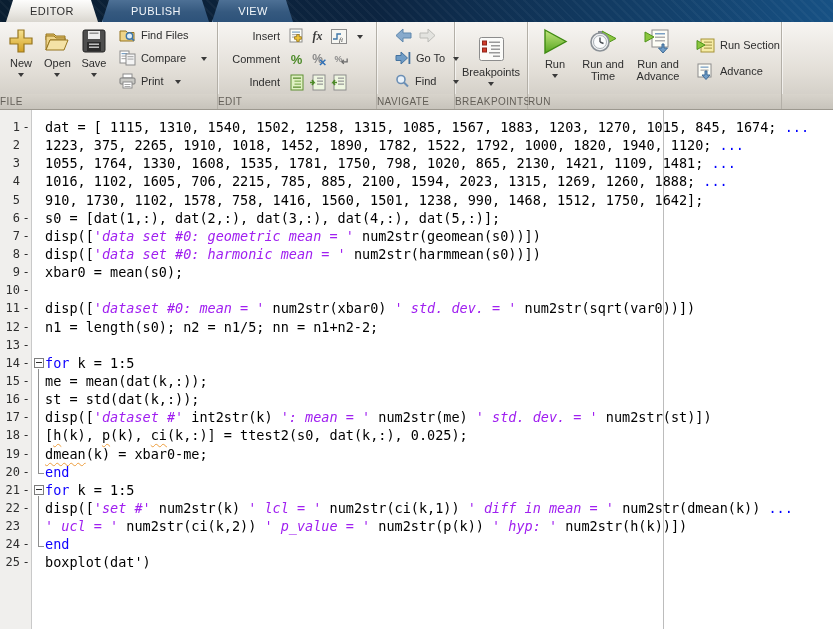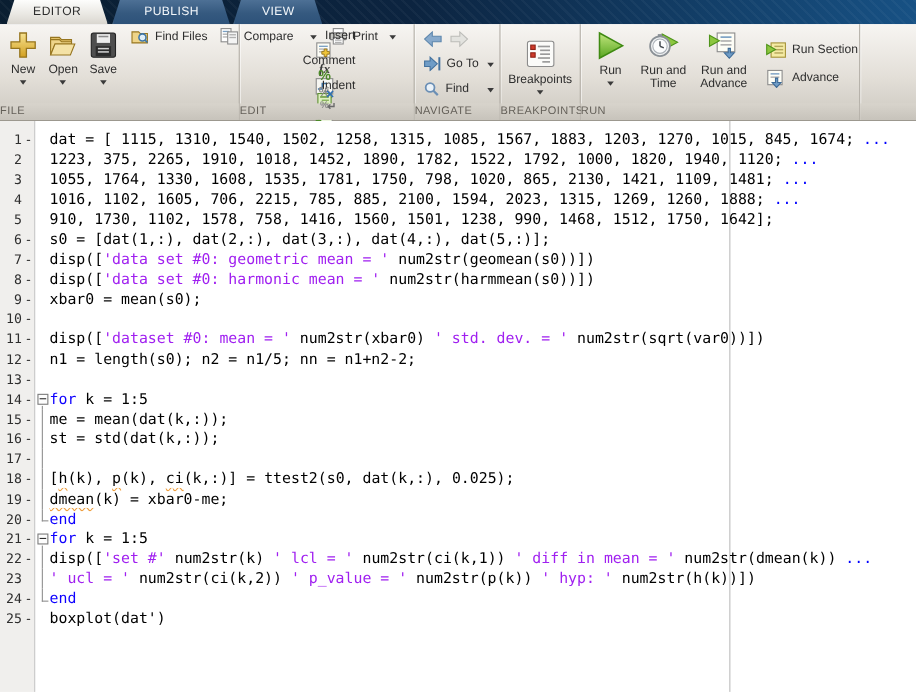--- a/index.html
+++ b/index.html
@@ -35,28 +35,28 @@
 
   .bigbtn{display:flex;flex-direction:column;align-items:center;padding-top:6px;cursor:pointer;}
   .bigbtn .lbl{font-size:11px;color:#2e2e2e;margin-top:3px;white-space:nowrap;line-height:12px;text-align:center;}
   .dd{width:0;height:0;border-left:3.5px solid transparent;border-right:3.5px solid transparent;
     border-top:4px solid #3a3a3a;margin-top:4px;}
   .smallbtn{display:flex;align-items:center;gap:5px;height:22px;cursor:pointer;}
   .smallbtn .lbl{font-size:11px;color:#2e2e2e;white-space:nowrap;}
   .smallbtn .dd{margin-top:1px;}
 
   .file-big{display:flex;gap:10px;padding-left:8px;}
-  .file-small{display:flex;flex-direction:row;justify-content:center;gap:11px;margin-left:12px;}
+  .file-small{display:flex;flex-direction:column;justify-content:center;gap:1px;margin-left:12px;}
 
   .edit-grid{display:flex;flex-direction:column;justify-content:center;gap:2px;width:100%;padding:2px 4px 0 0;box-sizing:border-box;}
-  .edit-row{display:flex;align-items:center;height:21px;flex-direction:column;}
+  .edit-row{display:flex;align-items:center;height:21px;}
   .edit-row .rowlbl{width:62px;text-align:right;font-size:11px;color:#2e2e2e;margin-right:6px;}
   .iconbtn{width:21px;height:19px;display:flex;align-items:center;justify-content:center;cursor:pointer;}
 
-  .nav-col{display:flex;flex-direction:column;justify-content:center;gap:2px;padding-left:8px;}
+  .nav-col{display:flex;flex-direction:column;justify-content:center;gap:2px;padding-left:18px;}
   .nav-row{display:flex;align-items:center;gap:5px;height:21px;width:64px;}
   .nav-row .dd{margin:1px 0 0 auto;}
 
   .bp-btn{margin:auto;display:flex;flex-direction:column;align-items:center;padding-top:5px;cursor:pointer;}
   .bp-btn .lbl{font-size:11px;color:#2e2e2e;margin-top:4px;}
 
   .run-content{display:flex;padding-left:6px;}
   .runstack{display:flex;flex-direction:column;justify-content:center;gap:4px;margin-left:10px;}
 
   
@@ -72,21 +72,21 @@
   .editor{position:absolute;left:0;top:110px;width:833px;height:519px;background:#fff;overflow:hidden;}
   .gutter-bg{position:absolute;left:0;top:0;bottom:0;width:31px;background:#f0efed;border-right:1px solid #c9c9c9;}
   .colmark{position:absolute;left:663px;top:0;bottom:0;width:1px;background:#bcbcbc;}
   .lines{position:absolute;left:0;top:8px;right:0;}
   .cl{display:flex;height:18.15px;line-height:18.15px;font-family:"DejaVu Sans Mono",monospace;font-size:13.5px;position:relative;}
   .ln{width:20px;text-align:right;color:#2e2e2e;font-size:12px;z-index:1;}
   .dash{width:12px;text-align:center;color:#2e2e2e;font-size:12px;z-index:1;}
   .fold{width:13px;position:relative;}
   .codetxt{white-space:pre;color:#000;}
   .k{color:#0e00ff;}
-  .s{color:#a020f0;}
+  .s{color:#a020f0;font-style:italic;}
   .c{color:#0000ff;}
   .w{text-decoration-line:underline;text-decoration-style:wavy;text-decoration-color:#ed9d3c;
      text-decoration-thickness:1px;text-underline-offset:3px;}
   .fold.mid::before{content:'';position:absolute;left:6px;top:0;bottom:0;border-left:1px solid #8f8f8f;}
   .fold.end::before{content:'';position:absolute;left:6px;top:0;height:58%;width:5px;
      border-left:1px solid #8f8f8f;border-bottom:1px solid #8f8f8f;}
   .fold.start .fbox{position:absolute;left:2px;top:4px;width:8px;height:8px;border:1px solid #7c7c7c;background:#fdfdfd;}
   .fold.start .fbox::after{content:'';position:absolute;left:1px;right:1px;top:3px;border-top:1px solid #2e2e2e;}
   .fold.start::after{content:'';position:absolute;left:6px;top:15px;bottom:0;border-left:1px solid #8f8f8f;}
 </style>
@@ -505,20 +505,21 @@
       <div class="cl">
         <span class="ln">16</span>
         <span class="dash">-</span>
         <span class="fold mid"></span>
         <span class="codetxt"><span class="t">st = std(dat(k,:));</span></span>
       </div>
       <div class="cl">
         <span class="ln">17</span>
         <span class="dash">-</span>
         <span class="fold mid"></span>
+        <span class="codetxt"><span class="t">disp([</span><span class="s">'dataset #'</span><span class="t"> int2str(k) </span><span class="s">': mean = '</span><span class="t"> num2str(me) </span><span class="s">' std. dev. = '</span><span class="t"> num2str(st)])</span></span>
       </div>
       <div class="cl">
         <span class="ln">18</span>
         <span class="dash">-</span>
         <span class="fold mid"></span>
         <span class="codetxt"><span class="t">[</span><span class="w">h</span><span class="t">(k), </span><span class="w">p</span><span class="t">(k), </span><span class="w">ci</span><span class="t">(k,:)] = ttest2(s0, dat(k,:), 0.025);</span></span>
       </div>
       <div class="cl">
         <span class="ln">19</span>
         <span class="dash">-</span>

